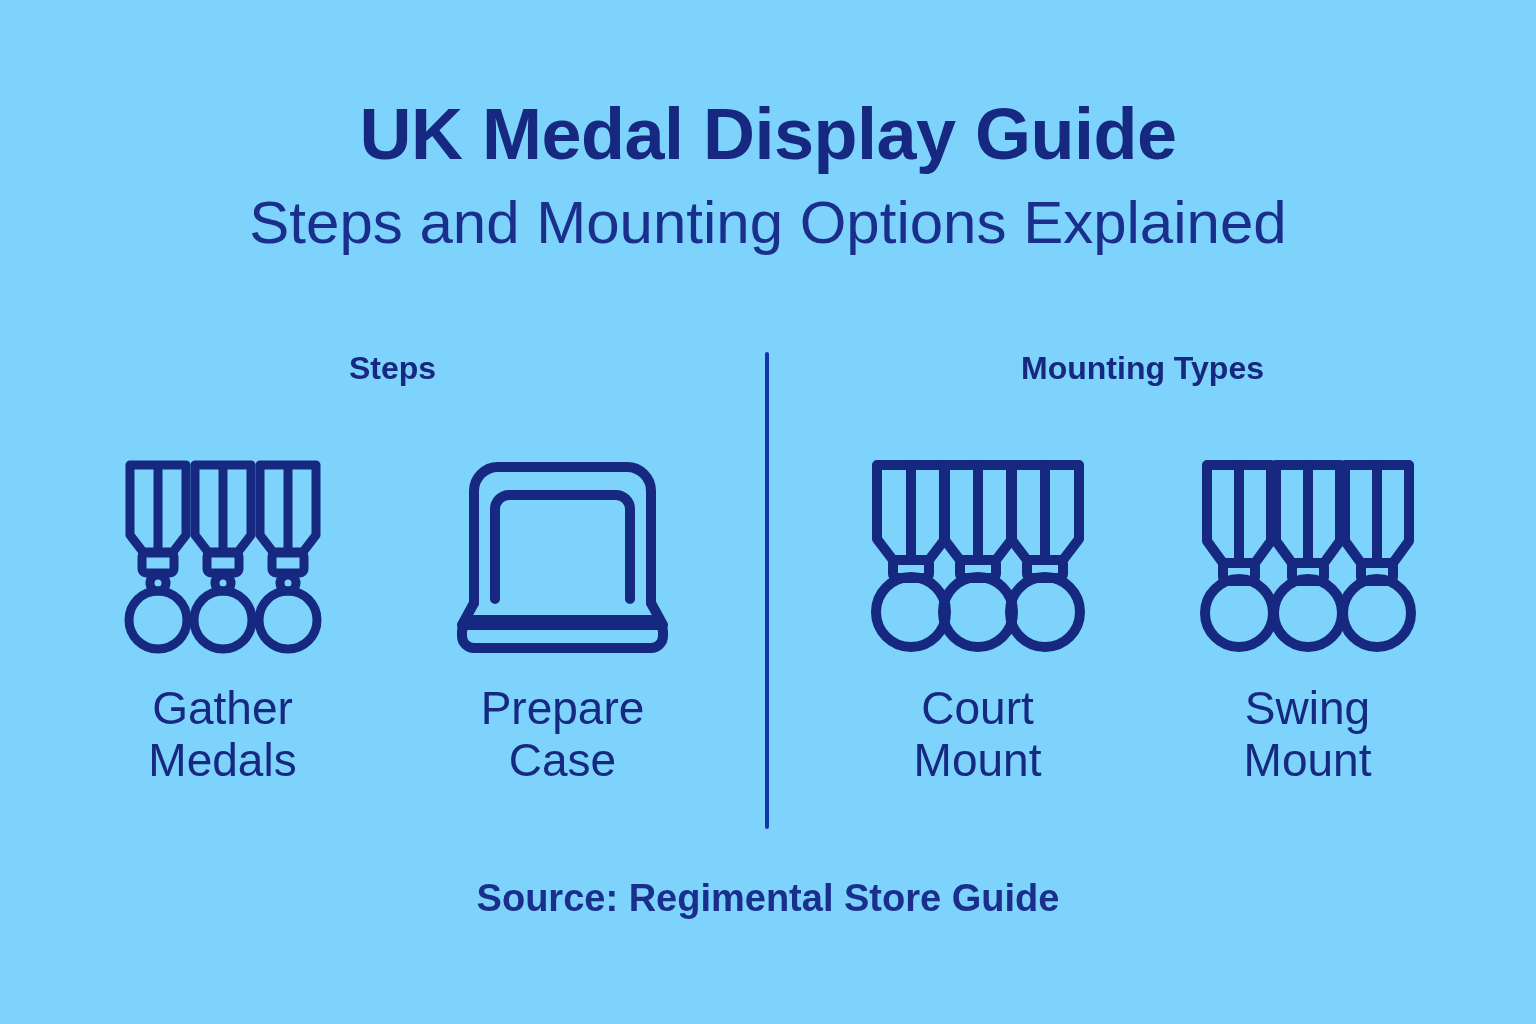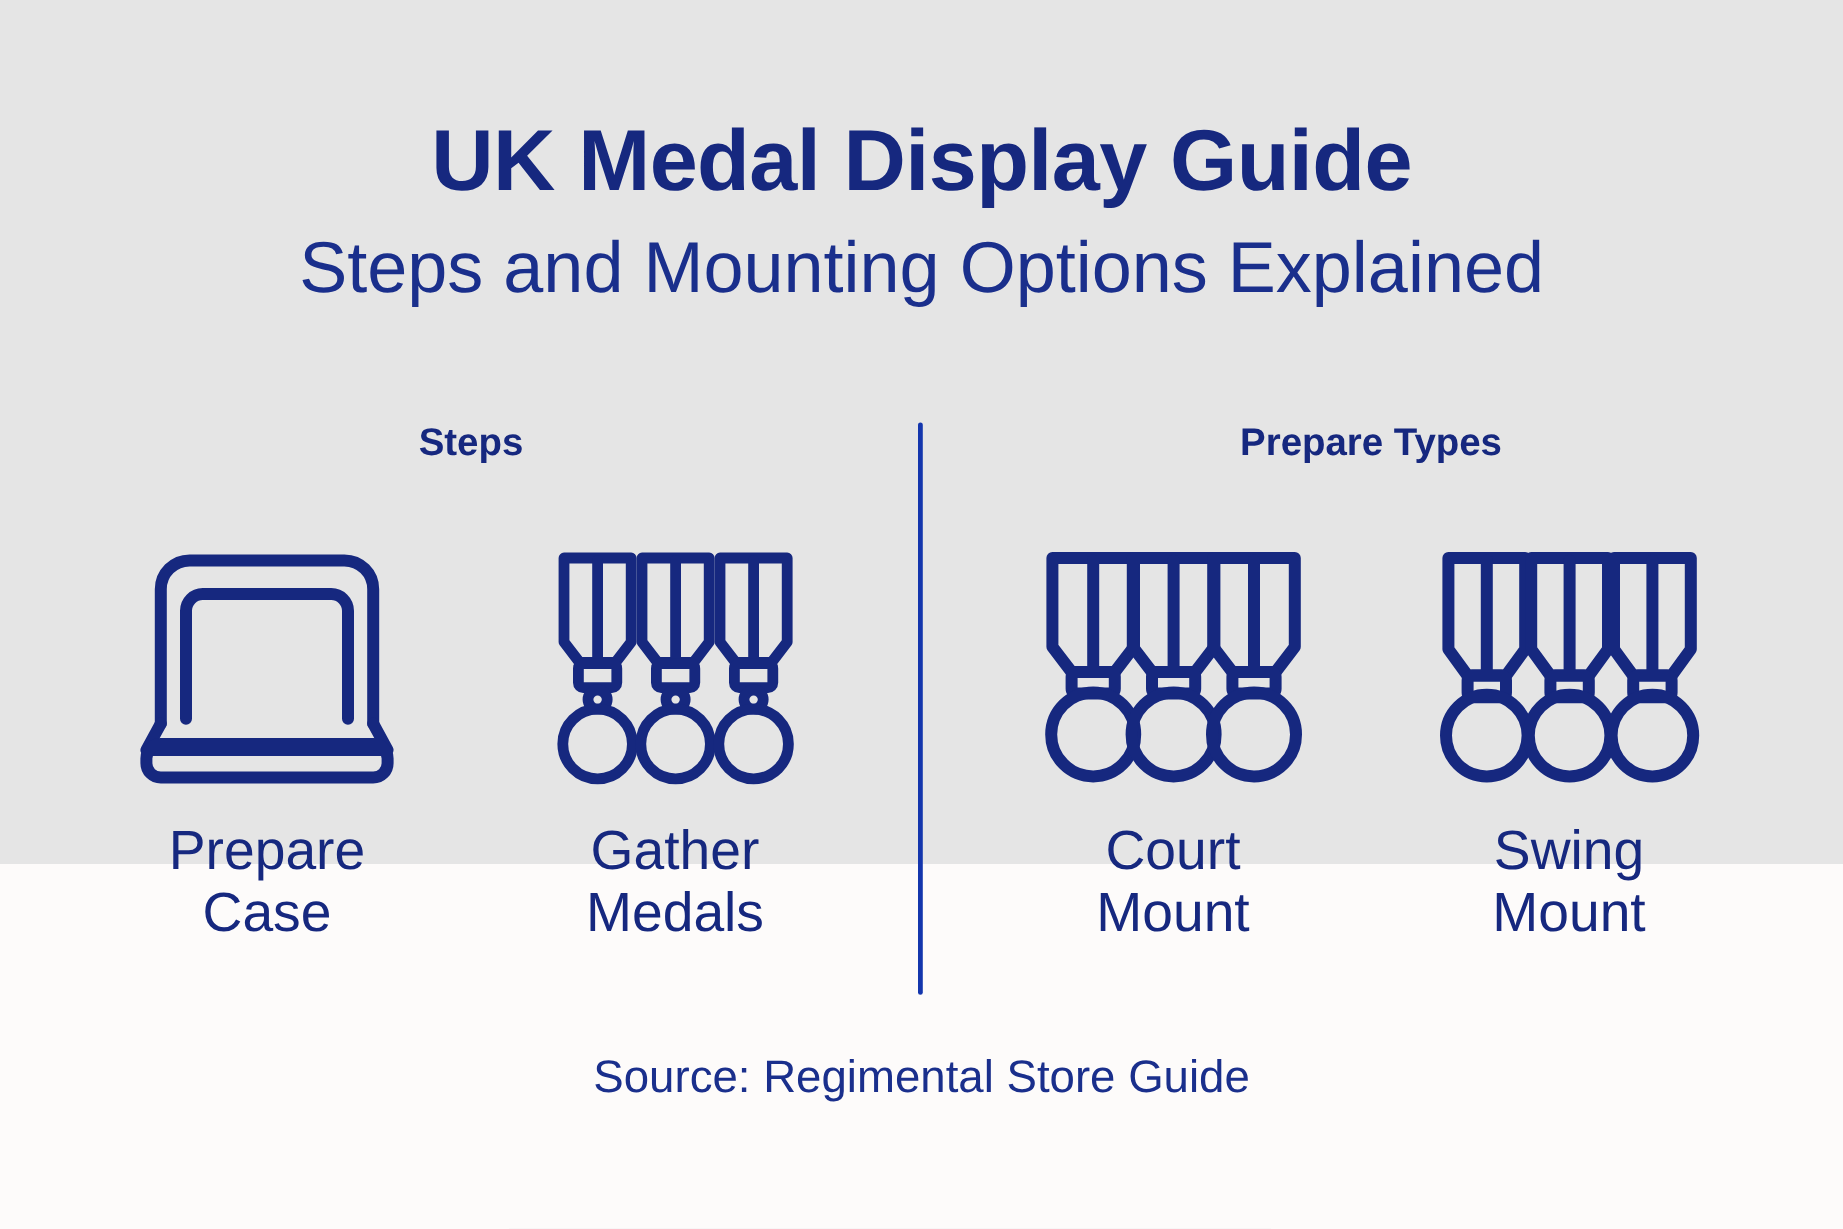--- a/index.html
+++ b/index.html
@@ -14,22 +14,22 @@
   body {
     background: #fdfbfa;
     font-family: "Liberation Sans", "DejaVu Sans", sans-serif;
     color: #16287f;
     -webkit-font-smoothing: antialiased;
   }
 
   .poster {
     position: relative;
     width: 1536px;
-    height: 720px;
-    background: #e5e5e5;
+    height: 1024px;
+    background: #7dd3fc;
   }
 
   
   .header {
     position: absolute;
     top: 96px;
     left: 0;
     width: 1536px;
     text-align: center;
   }
@@ -130,21 +130,21 @@
   .footer {
     position: absolute;
     top: 878px;
     left: 0;
     width: 1536px;
     text-align: center;
   }
 
   .source {
     font-size: 38px;
-    font-weight: 400;
+    font-weight: 700;
     color: #1a2f8c;
     line-height: 1.1;
     white-space: nowrap;
   }
 </style>
 </head>
 <body>
 
 <div class="poster">
 
@@ -154,37 +154,20 @@
   </div>
 
   <div class="panels">
 
     <div class="divider"></div>
 
     <div class="panel panel-left">
       <div class="panel-heading">Steps</div>
 
       <div class="items">
-
-        <div class="item">
-          <div class="icon-box">
-            <svg width="225" height="196" viewBox="0 0 225 196" fill="none" stroke="#16287f" stroke-width="10" stroke-linecap="round" stroke-linejoin="round" aria-hidden="true">
-
-              <path d="M24 146 V34 a24 24 0 0 1 24 -24 H177 a24 24 0 0 1 24 24 V146"></path>
-
-              <path d="M45 142 V52 a14 14 0 0 1 14 -14 H166 a14 14 0 0 1 14 14 V142"></path>
-
-              <path d="M24 146 L12 168 H213 L201 146"></path>
-
-              <rect x="12" y="163" width="201" height="28" rx="12"></rect>
-            </svg>
-          </div>
-          <div class="item-label">Prepare
-Case</div>
-        </div>
 
         <div class="item">
           <div class="icon-box">
             <svg width="210" height="200" viewBox="0 0 210 200" fill="none" stroke="#16287f" stroke-width="9" stroke-linecap="round" stroke-linejoin="round" aria-hidden="true">
 
               <g>
                 <path d="M12 10 H68 V80 L55 97 H25 L12 80 Z"></path>
                 <line x1="40" y1="12" x2="40" y2="95"></line>
                 <rect x="24" y="98" width="32" height="20" rx="4"></rect>
                 <circle cx="40" cy="128" r="8"></circle>
@@ -205,25 +188,42 @@
                 <rect x="154" y="98" width="32" height="20" rx="4"></rect>
                 <circle cx="170" cy="128" r="8"></circle>
                 <circle cx="170" cy="165" r="29"></circle>
               </g>
             </svg>
           </div>
           <div class="item-label">Gather
 Medals</div>
         </div>
 
+        <div class="item">
+          <div class="icon-box">
+            <svg width="225" height="196" viewBox="0 0 225 196" fill="none" stroke="#16287f" stroke-width="10" stroke-linecap="round" stroke-linejoin="round" aria-hidden="true">
+
+              <path d="M24 146 V34 a24 24 0 0 1 24 -24 H177 a24 24 0 0 1 24 24 V146"></path>
+
+              <path d="M45 142 V52 a14 14 0 0 1 14 -14 H166 a14 14 0 0 1 14 14 V142"></path>
+
+              <path d="M24 146 L12 168 H213 L201 146"></path>
+
+              <rect x="12" y="163" width="201" height="28" rx="12"></rect>
+            </svg>
+          </div>
+          <div class="item-label">Prepare
+Case</div>
+        </div>
+
       </div>
     </div>
 
     <div class="panel panel-right">
-      <div class="panel-heading">Prepare Types</div>
+      <div class="panel-heading">Mounting Types</div>
 
       <div class="items">
 
         <div class="item">
           <div class="icon-box">
             <svg width="222" height="200" viewBox="0 0 222 200" fill="none" stroke="#16287f" stroke-width="10" stroke-linecap="round" stroke-linejoin="round" aria-hidden="true">
 
               <g>
                 <path d="M10 10 H78 V84 L62 105 H26 L10 84 Z"></path>
                 <line x1="44" y1="12" x2="44" y2="103"></line>

